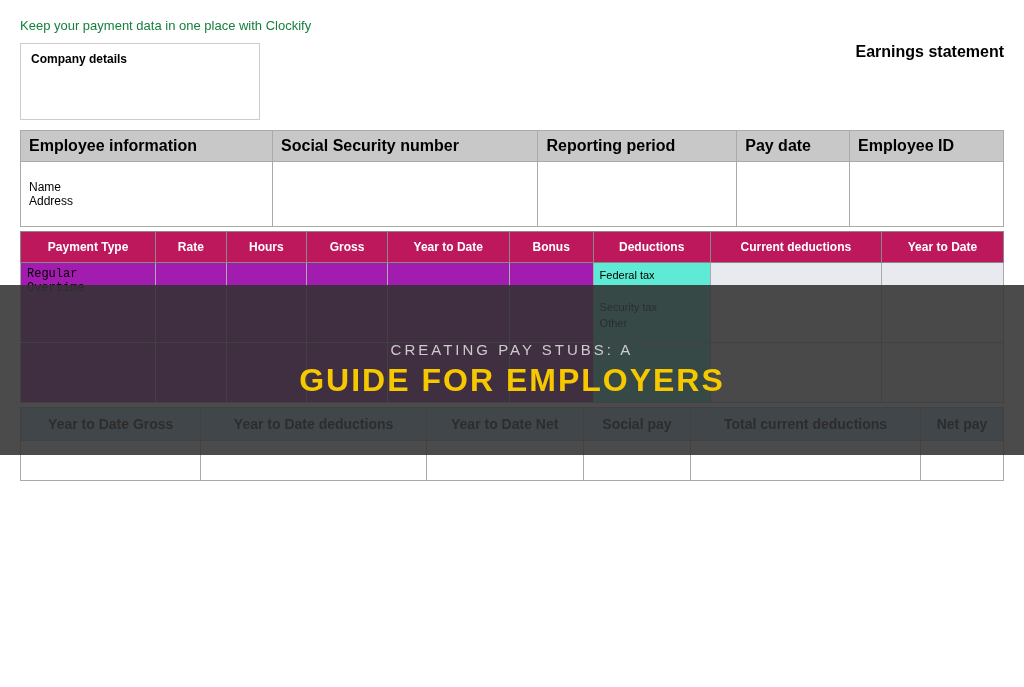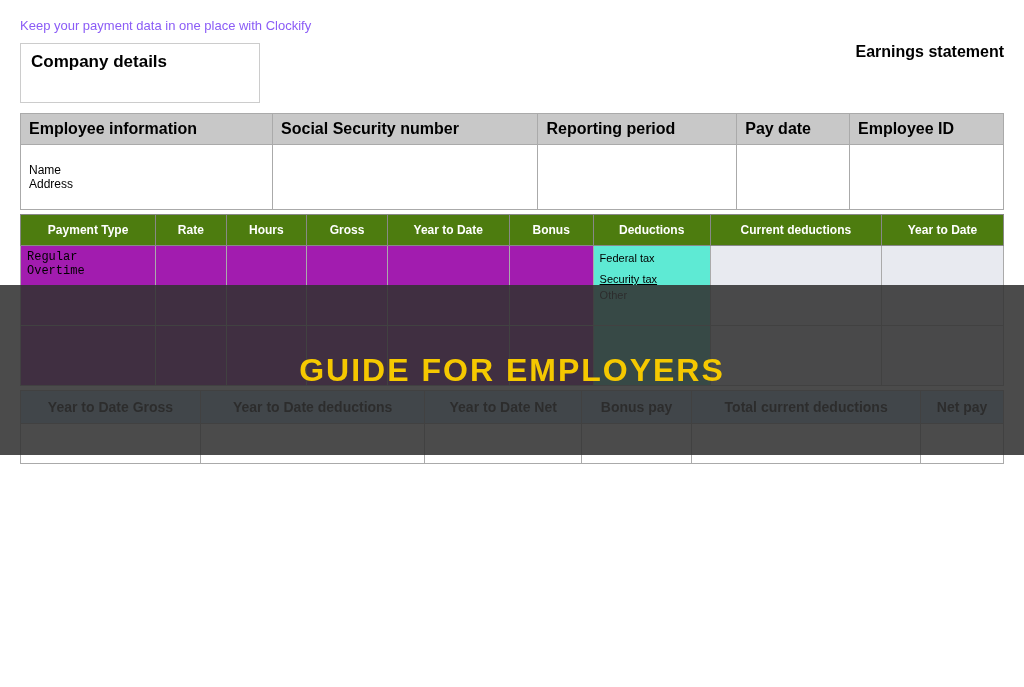--- a/index.html
+++ b/index.html
@@ -12,36 +12,36 @@
       min-height: 687px;
       position: relative;
       overflow: hidden;
     }
 
     .top-link {
       padding: 18px 20px 10px 20px;
     }
 
     .top-link a {
-      color: #8b5cf6;
+      color: #15803d;
       text-decoration: none;
       font-size: 13px;
     }
 
     .page-content {
       padding: 0 20px;
     }
 
     .company-box {
       border: 1px solid #ccc;
       width: 240px;
-      height: 60px;
+      height: 77px;
       padding: 8px 10px;
       font-weight: bold;
-      font-size: 17px;
+      font-size: 12px;
       margin-bottom: 4px;
     }
 
     .earnings-title {
       text-align: right;
       font-weight: bold;
       font-size: 16px;
       margin-bottom: 6px;
       padding-right: 0;
     }
@@ -70,21 +70,21 @@
     }
 
     
     .pay-table {
       width: 100%;
       border-collapse: collapse;
       border: 1px solid #aaa;
       margin-bottom: 4px;
     }
     .pay-table th {
-      background: #4d7c0f;
+      background: #be185d;
       color: #fff;
       border: 1px solid #888;
       padding: 8px 16px;
       font-weight: bold;
       font-size: 12px;
       text-align: center;
     }
     .pay-table td {
       border: 1px solid #aaa;
       padding: 4px 6px;
@@ -221,21 +221,21 @@
       <tr class="pay-row-data">
         <td class="left-col">Regular<br>Overtime</td>
         <td class="left-col"></td>
         <td class="left-col"></td>
         <td class="left-col"></td>
         <td class="left-col"></td>
         <td class="left-col"></td>
         <td class="deductions-col">
           <div class="deductions-inner">
             <div>Federal tax</div>
-            <div style="margin-top:5px;text-decoration:underline;">Security tax</div>
+            <div style="margin-top:16px;">Security tax</div>
             <div>Other</div>
           </div>
         </td>
         <td class="current-ded-col"></td>
         <td class="ytd-col"></td>
       </tr>
       <tr>
         <td class="left-col" style="height:60px;"></td>
         <td class="left-col"></td>
         <td class="left-col"></td>
@@ -248,34 +248,35 @@
       </tr>
     </tbody>
   </table>
 
   <table class="summary-table">
     <thead>
       <tr>
         <th>Year to Date Gross</th>
         <th>Year to Date deductions</th>
         <th>Year to Date Net</th>
-        <th>Bonus pay</th>
+        <th>Social pay</th>
         <th>Total current deductions</th>
         <th>Net pay</th>
       </tr>
     </thead>
     <tbody>
       <tr>
         <td></td>
         <td></td>
         <td></td>
         <td></td>
         <td></td>
         <td></td>
       </tr>
     </tbody>
   </table>
 
 </div>
 
 <div class="overlay">
+  <div class="overlay-subtitle">CREATING PAY STUBS: A</div>
   <div class="overlay-title">GUIDE FOR EMPLOYERS</div>
 </div>
 
 </body></html>

